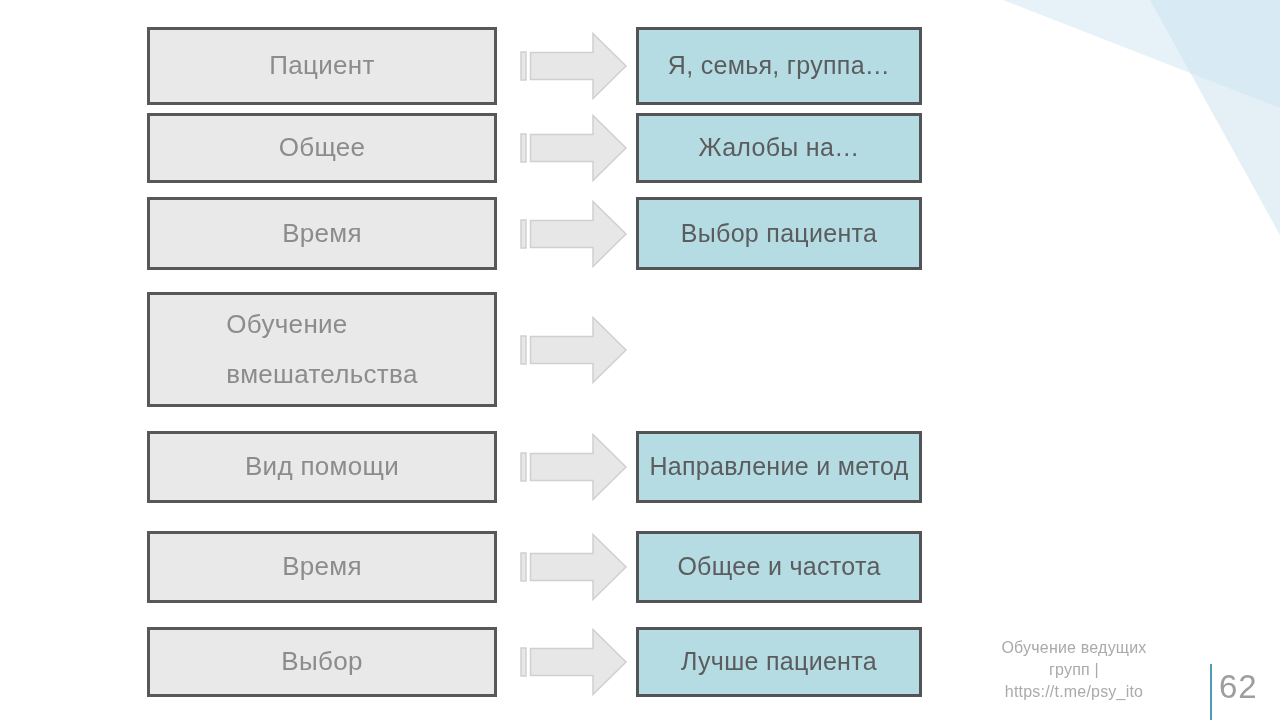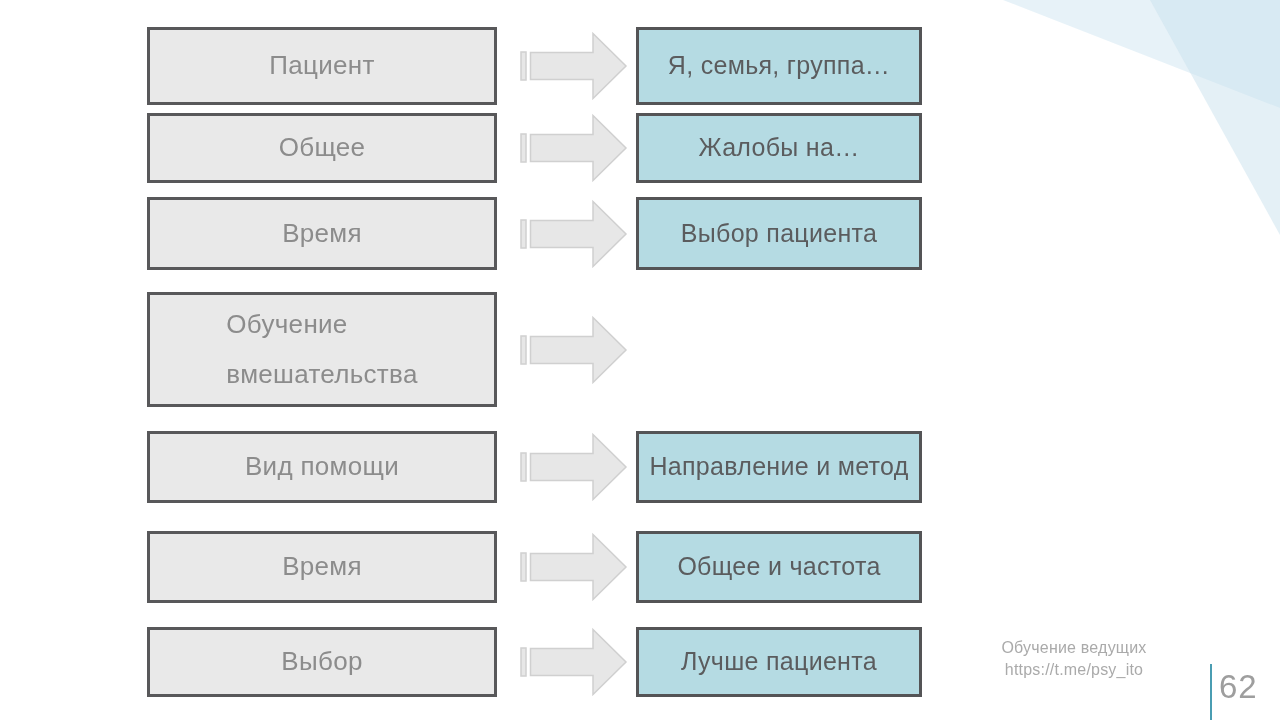--- a/index.html
+++ b/index.html
@@ -158,18 +158,19 @@
       <rect class="shape" x="1" y="21" width="5" height="28"></rect>
       <path class="shape" d="M10.5 21.5 H73 V2.5 L106 35 L73 67.5 V48.5 H10.5 Z"></path>
     </svg>
     <div class="box right-box">
       <span class="label right-label">Лучше пациента</span>
     </div>
   </div>
 
   <div class="footer-credit">
     <div>Обучение ведущих</div>
+    <div>групп |</div>
     <div>https://t.me/psy_ito</div>
   </div>
   <div class="footer-divider"></div>
   <div class="page-number">62</div>
 
 </div>
 
 </body></html>

